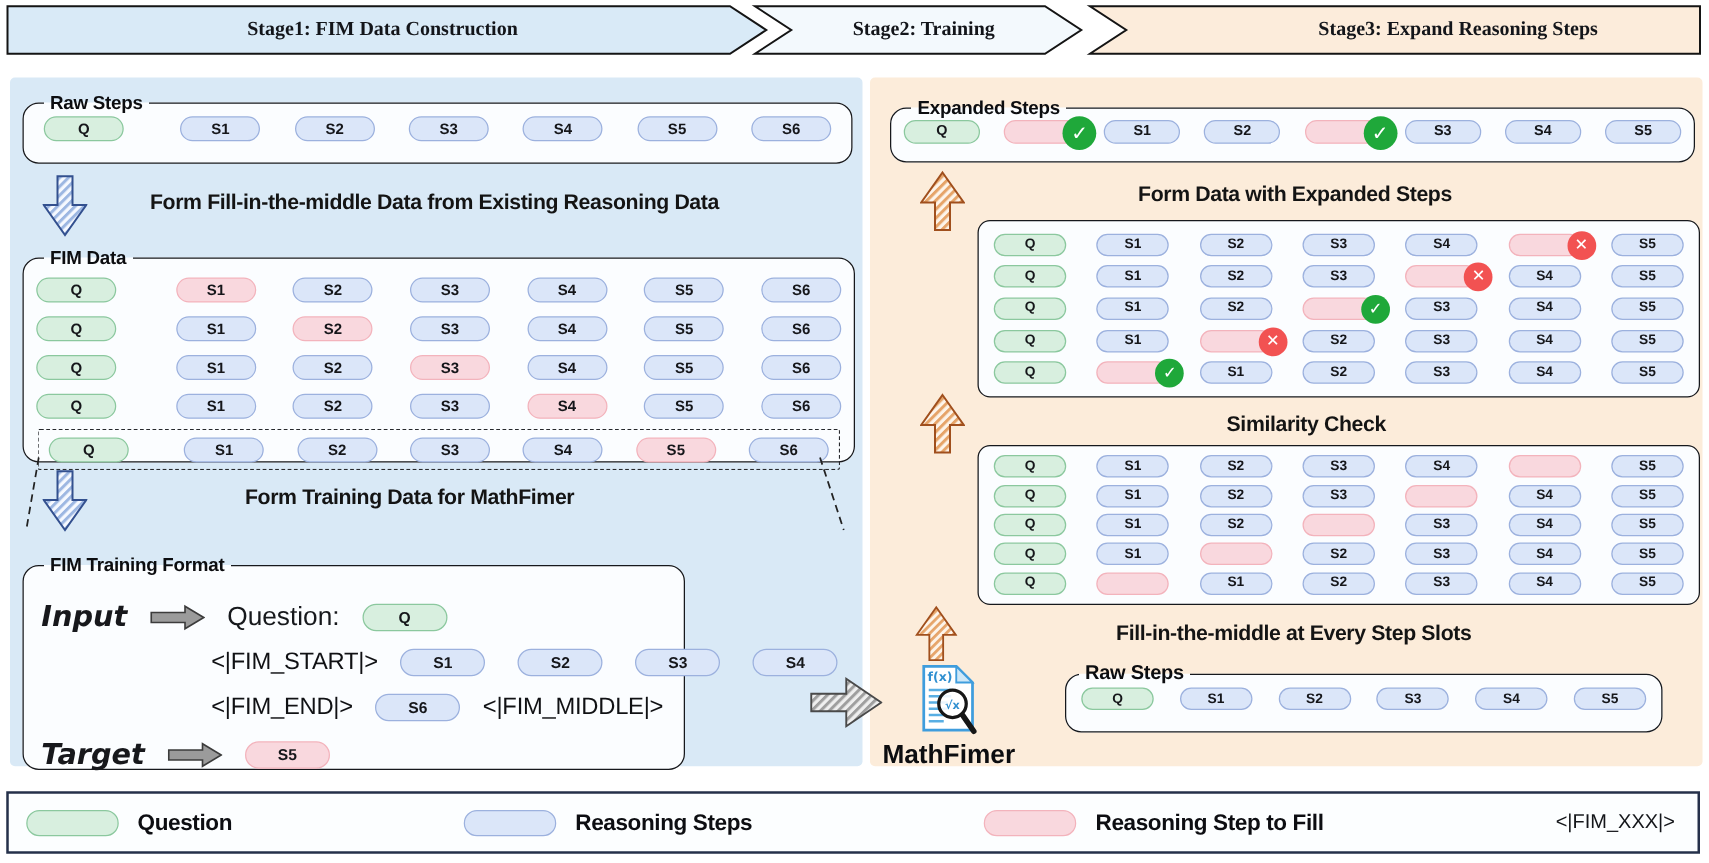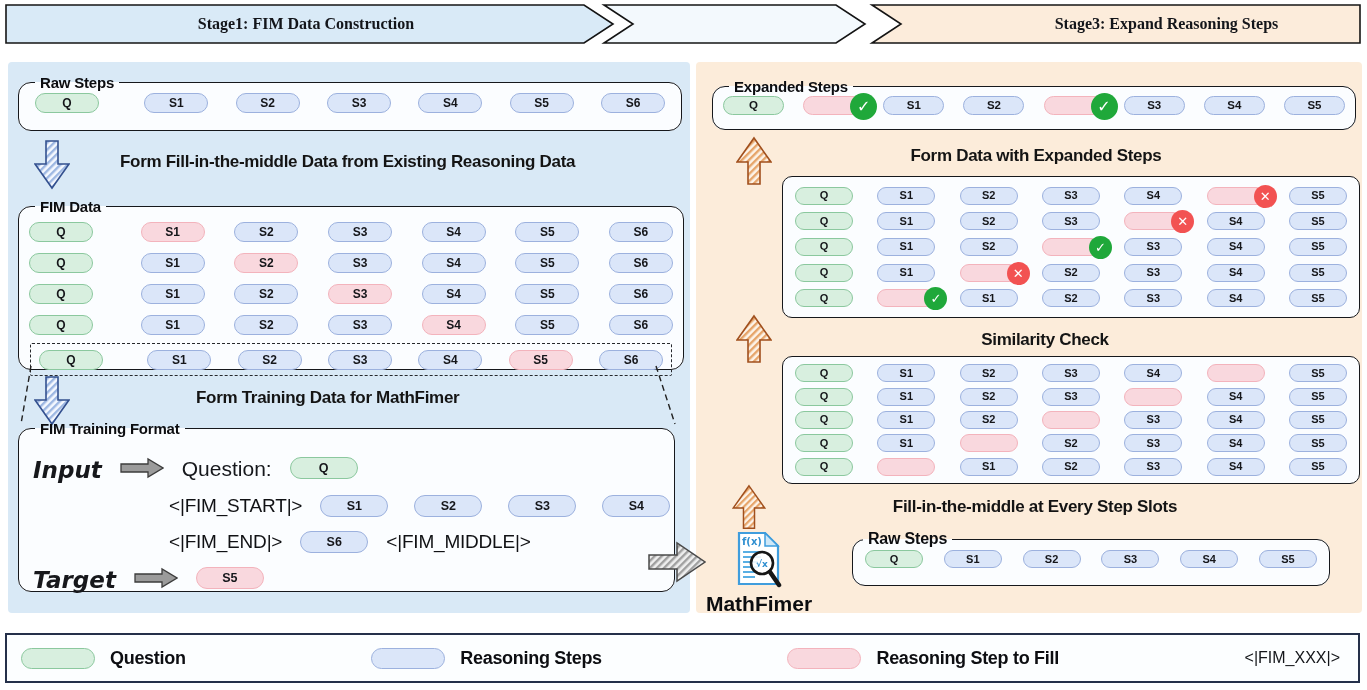--- a/index.html
+++ b/index.html
@@ -42,21 +42,21 @@
   .expsteps-row .badge{width:27px;height:27px;font-size:16px;right:-14px;top:-4px;}
 
   .sec-title{position:absolute;font-weight:700;font-size:17px;color:#141414;
     letter-spacing:-0.3px;white-space:nowrap;margin-left:40px;}
   .centered{display:flex;align-items:center;justify-content:center;}
 
   .fimdata-body{display:flex;flex-direction:column;gap:5px;padding:4px 10px 7px;}
   .fimdata-body .pill-row{height:25px;}
   .dashed-row{border:1.6px dashed #26282c;border-radius:2px;padding:3px 8px;margin:1px 1px 0;}
 
-  .fmt-line{position:absolute;display:flex;gap:18px;}
+  .fmt-line{position:absolute;display:flex;align-items:center;gap:18px;}
   .fmt-line .pill{width:68px;height:22px;} .fmt-line .pill-label{font-size:12.5px;}
   .fmt-pills{display:inline-flex;gap:26px;}
   .hand{font-style:italic;font-weight:600;font-size:23px;color:#17181c;
     font-family:"DejaVu Sans",sans-serif;}
   .qlabel{font-size:21px;color:#16181c;}
   .token{font-size:19px;color:#101114;letter-spacing:-0.2px;white-space:nowrap;}
 
   #legend-bar{position:absolute;left:5px;top:633px;width:1355px;height:50px;
     border:2.2px solid var(--legend_border);background:#fcfeff;display:flex;
     align-items:center;justify-content:space-between;padding:0 18px 0 14px;box-sizing:border-box;}
@@ -88,20 +88,21 @@
       </pattern>
     </defs>
   </svg>
 
   <svg class="abs" style="left:0;top:0" width="1367" height="48">
     <path d="M6 5 H584 L613 24 L584 43 H6 Z" style="fill:var(--stage1)" stroke="#141414" stroke-width="1.6"></path>
     <path d="M604 5 H836 L865 24 L836 43 H604 L633 24 Z" style="fill:var(--stage2)" stroke="#141414" stroke-width="1.6"></path>
     <path d="M872 5 H1360 V43 H872 L901 24 Z" style="fill:var(--stage3)" stroke="#141414" stroke-width="1.6"></path>
   </svg>
   <div class="stage-label" style="left:6px;top:5px;width:600px;height:38px">Stage1: FIM Data Construction</div>
+  <div class="stage-label" style="left:636px;top:5px;width:206px;height:38px">Stage2: Training</div>
   <div class="stage-label" style="left:937px;top:5px;width:459px;height:38px">Stage3: Expand Reasoning Steps</div>
 
   <div id="left-panel" class="panel"></div>
   <div id="right-panel" class="panel"></div>
 
   <fieldset style="left:18px;top:74px;width:664px;height:57px">
     <legend>Raw Steps</legend>
     <div class="pill-row size-md gapq" style="padding:2px 16px 0">
         <span class="pill pill-q">
           <span class="pill-label">Q</span>
@@ -260,21 +261,21 @@
   <svg class="abs" style="left:0;top:0;pointer-events:none;z-index:6" width="1367" height="690">
     <line x1="31" y1="366" x2="21" y2="424" stroke="#222" stroke-width="1.4" stroke-dasharray="6 4"></line>
     <line x1="656" y1="366" x2="675" y2="424" stroke="#222" stroke-width="1.4" stroke-dasharray="6 4"></line>
   </svg>
 
   <svg class="abs" style="left:34px;top:376px" width="36" height="50" viewBox="0 0 36 50">
     <path d="M12 1 H24 V24 H35 L18 48 L1 24 H12 Z" fill="url(#pb)" stroke="#33508f" stroke-width="1.6"></path>
   </svg>
   <div class="sec-title" style="left:156px;top:388px">Form Training Data for MathFimer</div>
 
-  <fieldset style="left:18px;top:420px;width:657px;height:172px">
+  <fieldset style="left:18px;top:444px;width:530px;height:172px">
     <legend>FIM Training Format</legend>
     <div class="fmt-line" style="left:14px;top:20px">
       <span class="hand">Input</span>
       <svg width="44" height="22" viewBox="0 0 44 22">
         <path d="M1 7 H28 V2 L43 11 L28 20 V15 H1 Z" fill="#9b9b9b" stroke="#3c3c3c" stroke-width="1.3"></path>
       </svg>
       <span class="qlabel">Question:</span>
       <span class="fmt-pills">
           <span class="pill pill-q">
             <span class="pill-label">Q</span>

